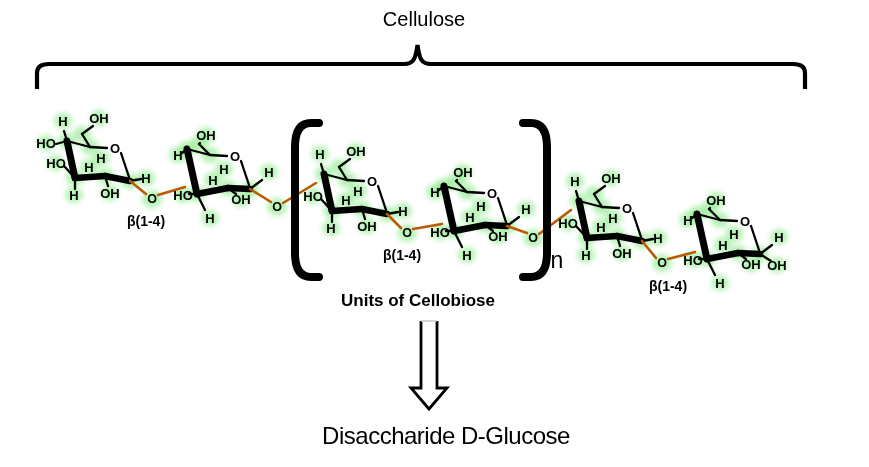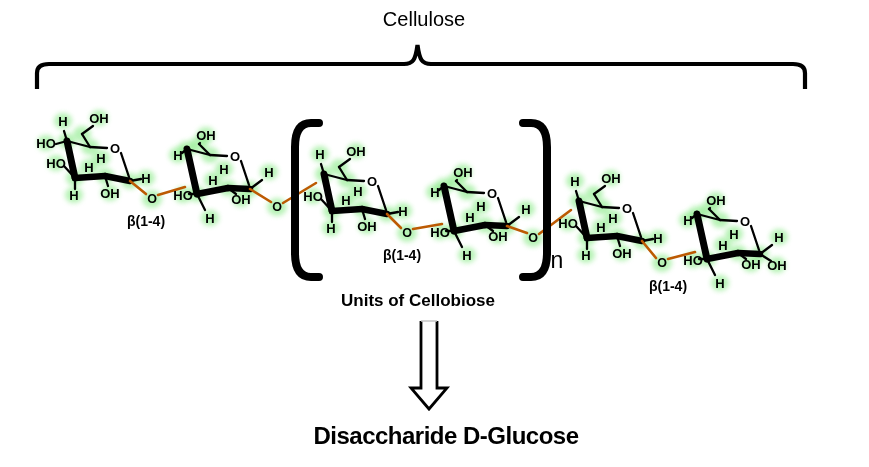--- a/index.html
+++ b/index.html
@@ -3,21 +3,21 @@
 <meta charset="utf-8">
 <style>
   html,body{margin:0;padding:0;background:#fff;}
   .stage{position:relative;width:869px;height:467px;background:#fff;overflow:hidden;
          font-family:"Liberation Sans",sans-serif;color:#000;}
   .stage svg{position:absolute;left:0;top:0;}
   .t{position:absolute;transform:translateX(-50%);white-space:nowrap;color:#000;line-height:1.15;}
   .title{left:424px;top:8px;font-size:20px;font-weight:400;}
   .nsub{left:557px;top:247px;font-size:23px;font-weight:400;}
   .units{left:418px;top:291px;font-size:17px;font-weight:700;}
-  .product{left:446px;top:422px;font-size:24px;letter-spacing:-0.5px;font-weight:700;}
+  .product{left:446px;top:422px;font-size:24px;letter-spacing:-0.5px;font-weight:400;}
   .atom{font:700 13px "Liberation Sans",sans-serif;fill:#000;}
   .atom-o{font:700 12.5px "Liberation Sans",sans-serif;fill:#000;}
   .beta{font:700 14px "Liberation Sans",sans-serif;fill:#000;}
 </style>
 </head>
 <body>
 
 <div class="stage">
   <svg width="869" height="467" viewBox="0 0 869 467">
     <defs>

